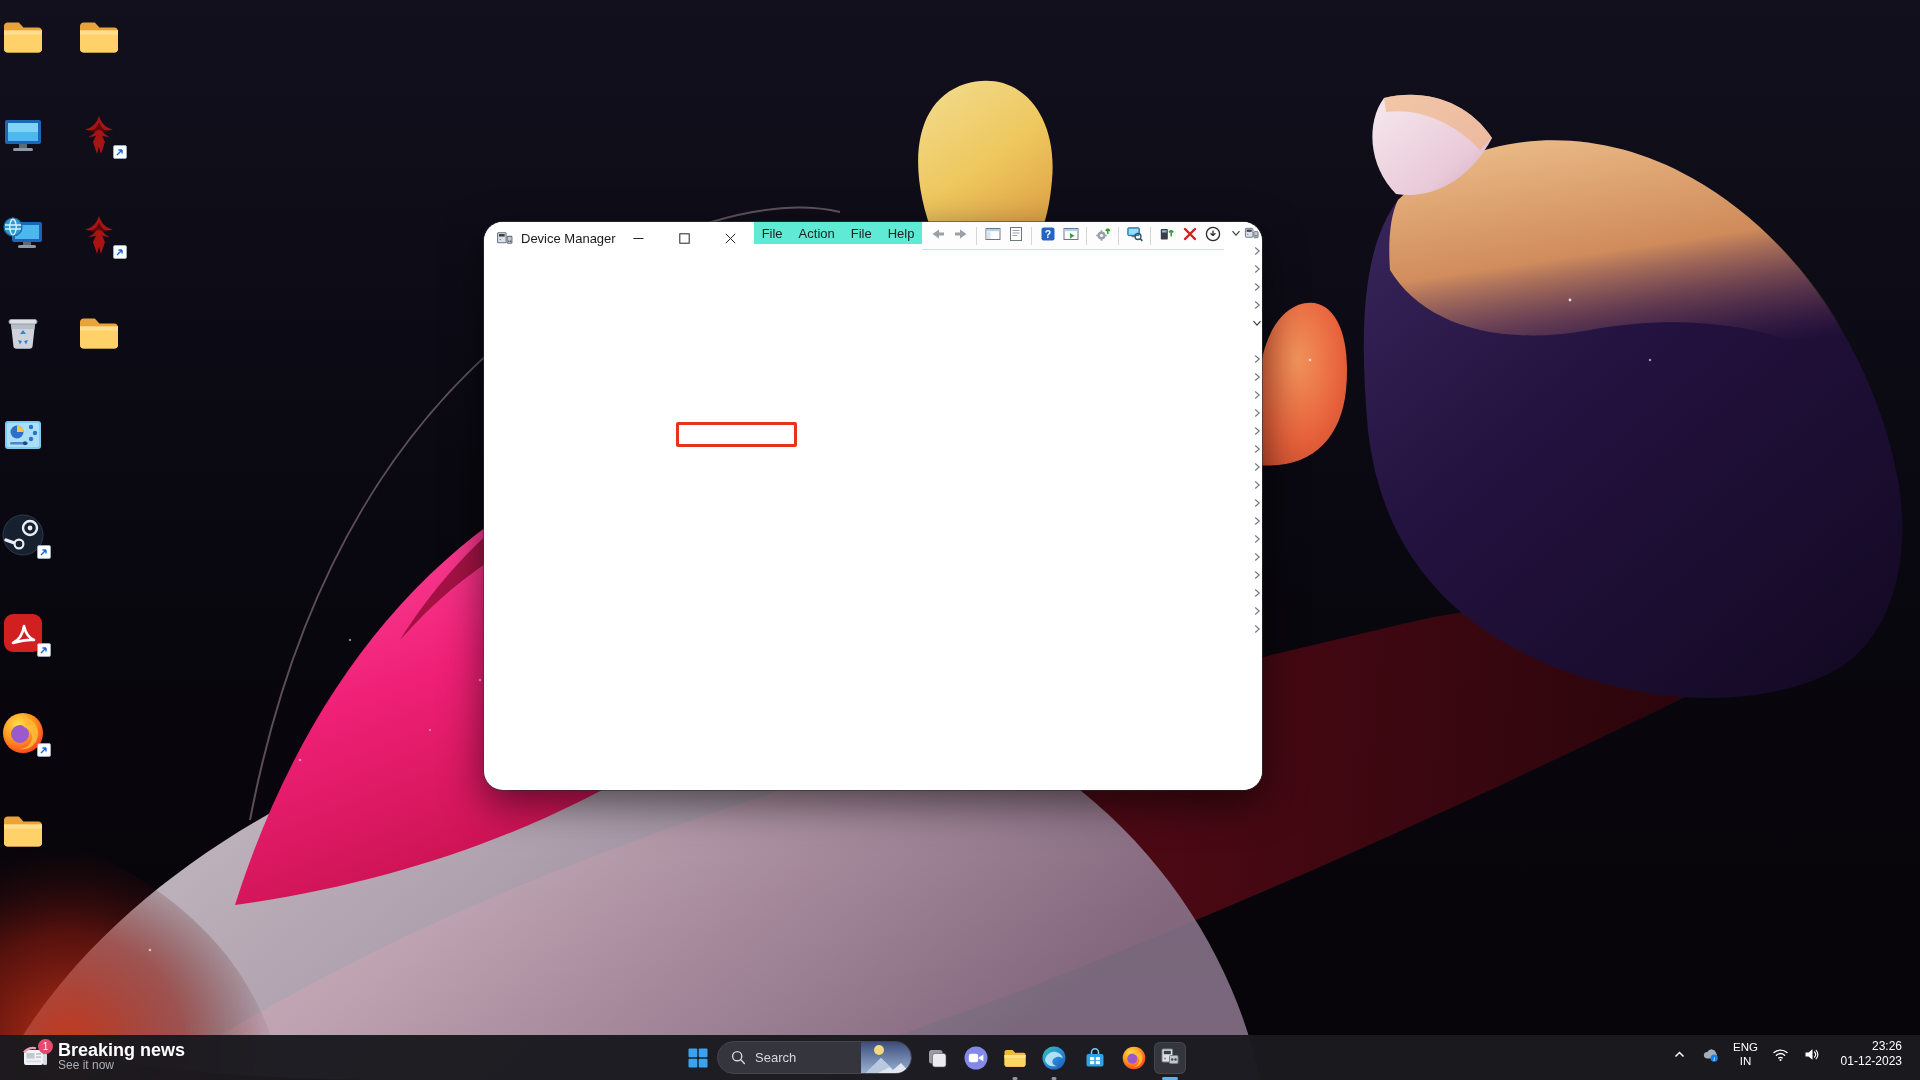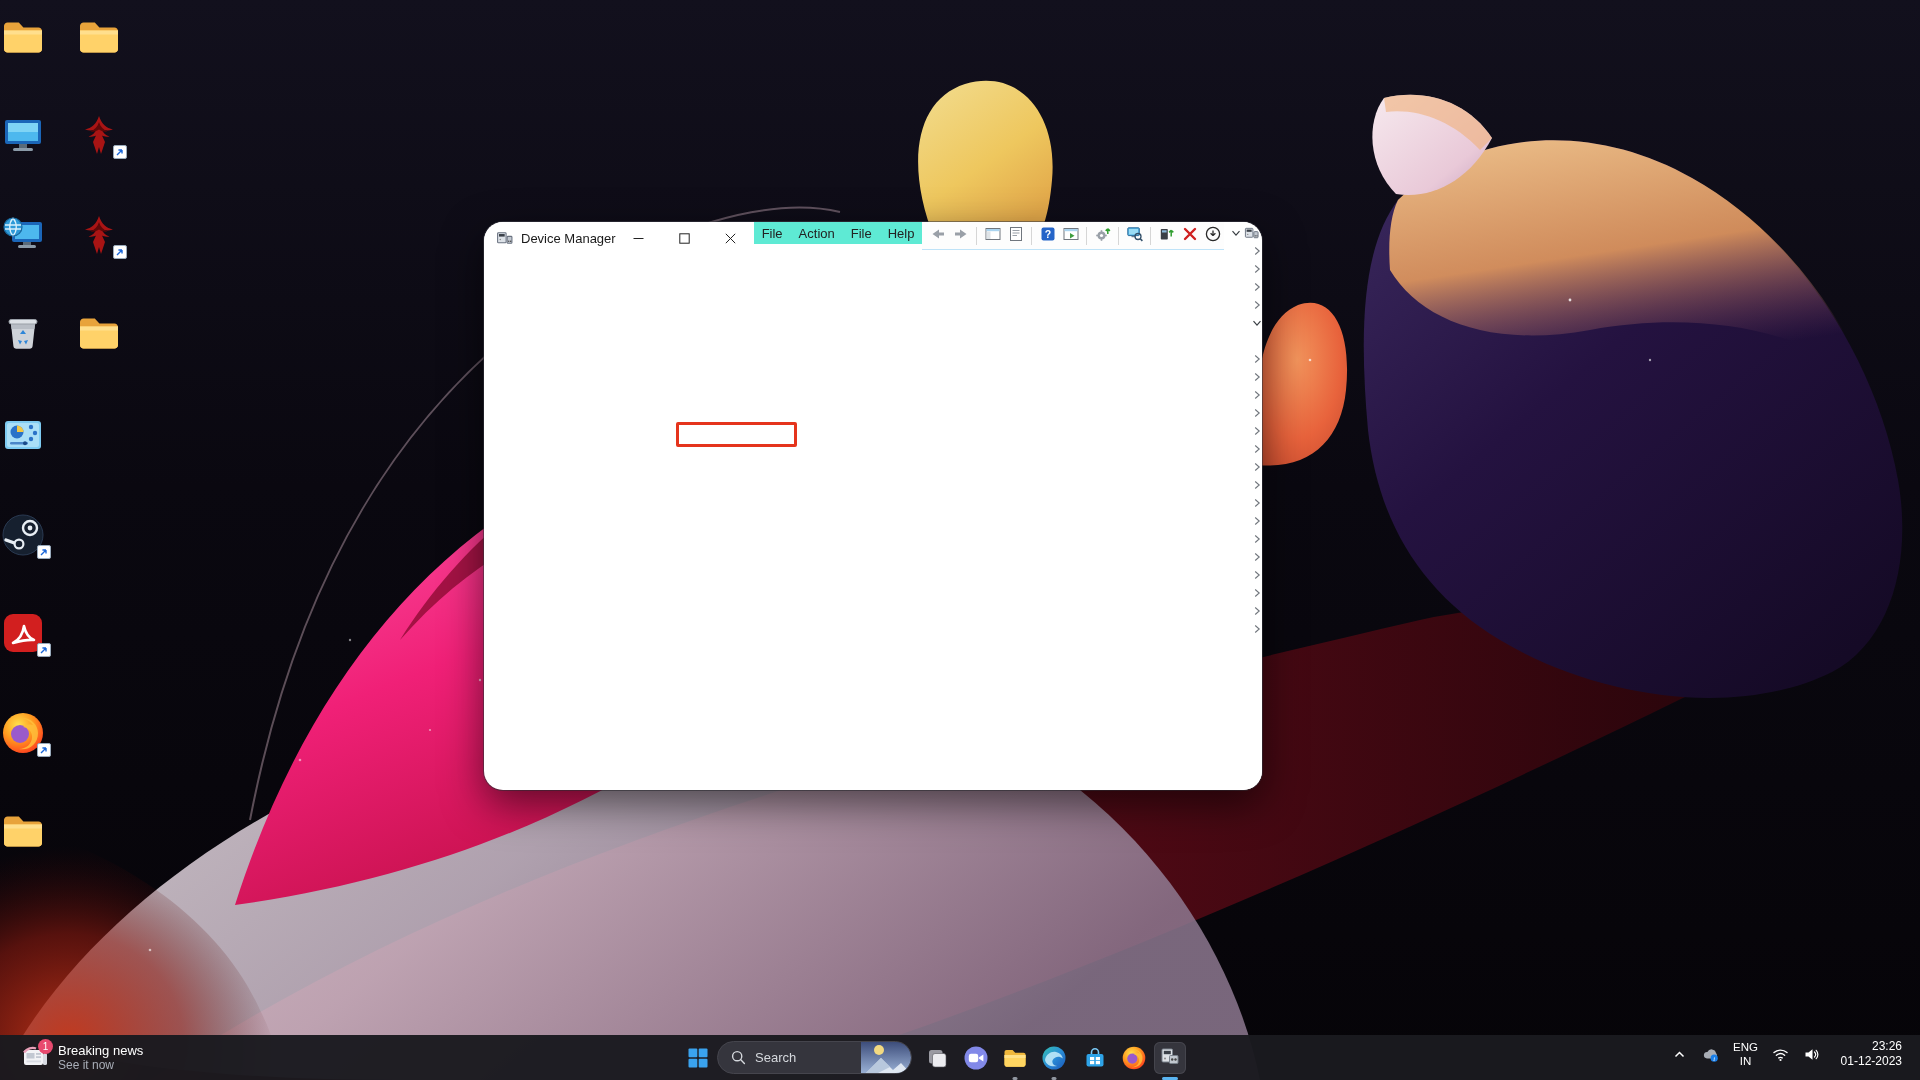--- a/index.html
+++ b/index.html
@@ -69,21 +69,21 @@
   #taskbar { position:absolute; left:0; bottom:0; width:1920px; height:45px;
              background:rgba(26,26,31,.97); z-index:100; }
   #tb-widget { position:absolute; left:16px; top:5px; display:flex; align-items:center; height:35px;
                padding:0 6px; border-radius:5px; }
   #tb-widget .w-ico { position:relative; width:27px; height:27px; }
   #tb-widget .w-ico svg { width:27px; height:27px; }
   .w-badge { position:absolute; right:-4px; top:-5px; min-width:15px; height:15px; border-radius:8px;
              background:#e84a6f; color:#fff; font-size:10px; line-height:15px; text-align:center;
              padding:0 3px; }
   #tb-widget .w-text { margin-left:9px; }
-  .w-title { font-size:13px; font-weight:normal; color:#fff; line-height:15px;text-align:right; }
+  .w-title { font-size:18px; font-weight:bold; color:#fff; line-height:15px;text-align:right; }
   .w-sub { font-size:12px; color:#a9aeb8; line-height:15px; }
   .task-ico { position:absolute; top:7px; width:32px; height:32px; display:flex; align-items:center;
               justify-content:center; border-radius:6px; }
   .task-ico svg { width:26px; height:26px; }
   .task-ico.active { background:#35353d; box-shadow:inset 0 0 0 1px #45454d; }
   .run-dot { position:absolute; bottom:-6px; left:50%; transform:translateX(-50%);
              width:5px; height:3px; border-radius:2px; background:#9096a0; }
   .active-pill { position:absolute; bottom:-6px; left:50%; transform:translateX(-50%);
                  width:16px; height:3px; border-radius:2px; background:#5ab4f0; }
   #tb-search { position:absolute; left:717px; top:6px; width:195px; height:33px;

